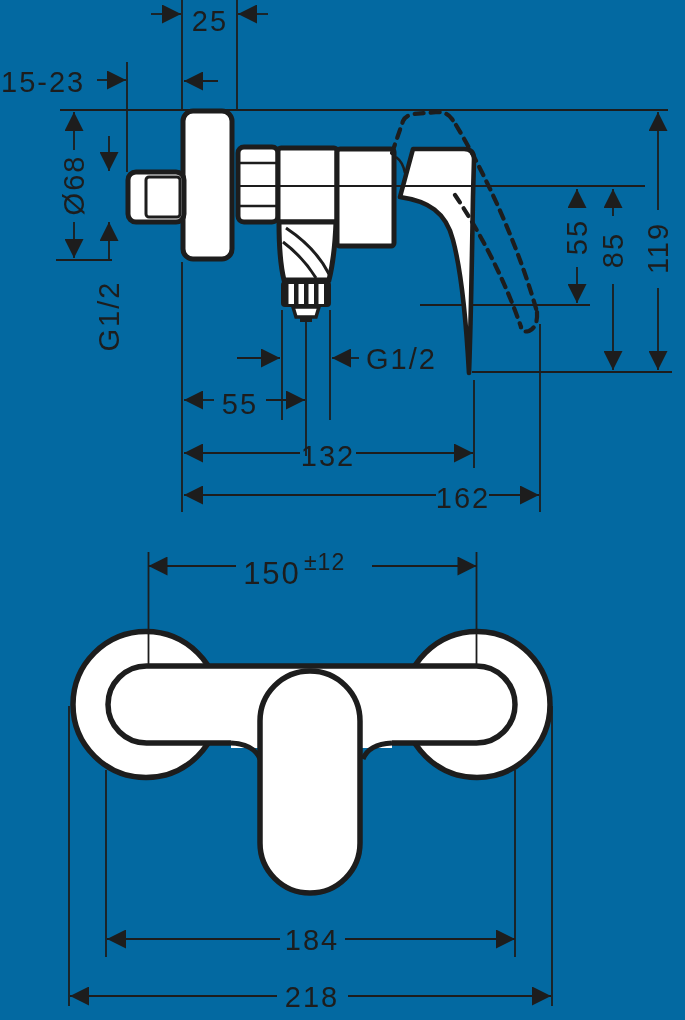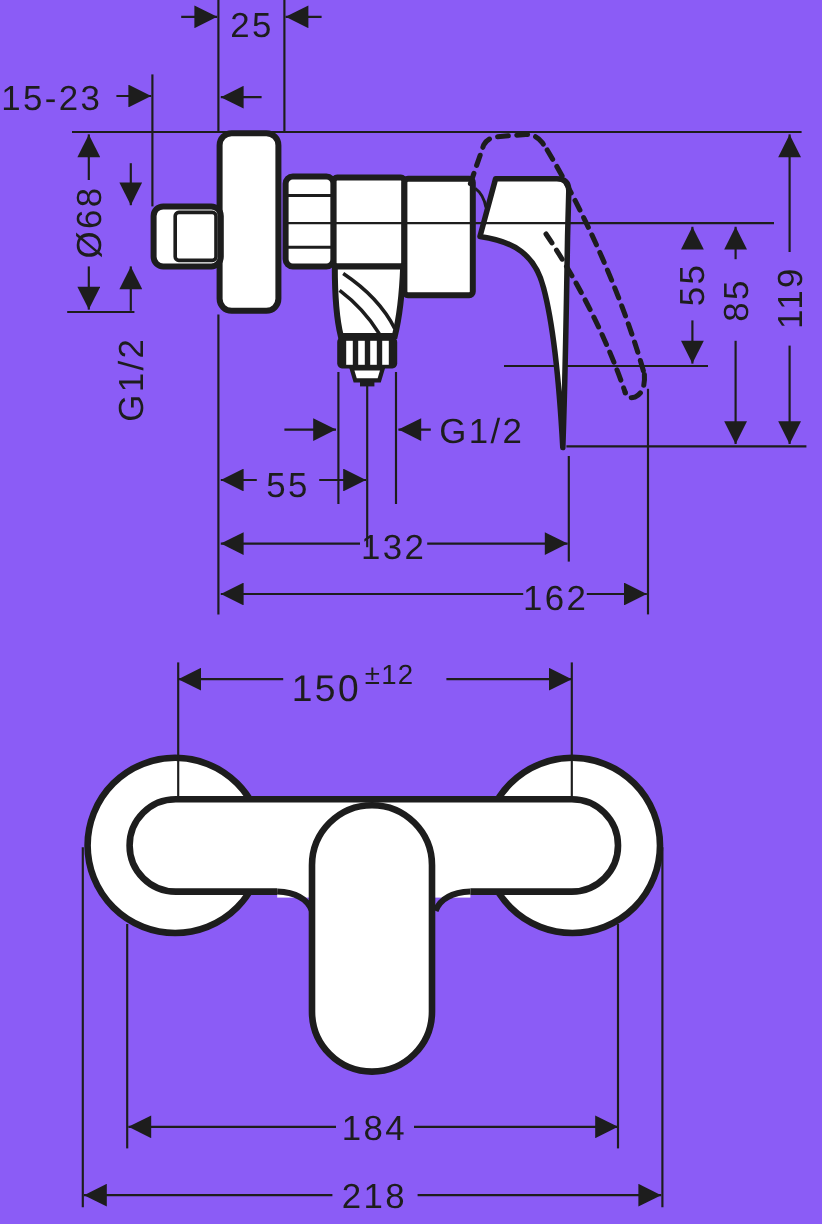--- a/index.html
+++ b/index.html
@@ -4,21 +4,21 @@
 <style>
   html, body {
     margin: 0;
     padding: 0;
     background: #ffffff;
     font-family: "Liberation Sans", sans-serif;
   }
   .canvas-wrap {
     width: 685px;
     height: 1020px;
-    background: #8b5cf6;
+    background: #0369a1;
     position: relative;
     overflow: hidden;
   }
   svg { display: block; }
   .thin   { stroke: #1d1d1d; stroke-width: 1.8; fill: none; }
   .dimln  { stroke: #1d1d1d; stroke-width: 1.8; fill: none; }
   .thick  { stroke: #1d1d1d; stroke-width: 5;   fill: #ffffff; }
   .thickn { stroke: #1d1d1d; stroke-width: 5;   fill: none; }
   .thickf { stroke: #1d1d1d; stroke-width: 5.5; fill: #ffffff; }
   .mid    { stroke: #1d1d1d; stroke-width: 3;   fill: none; }

